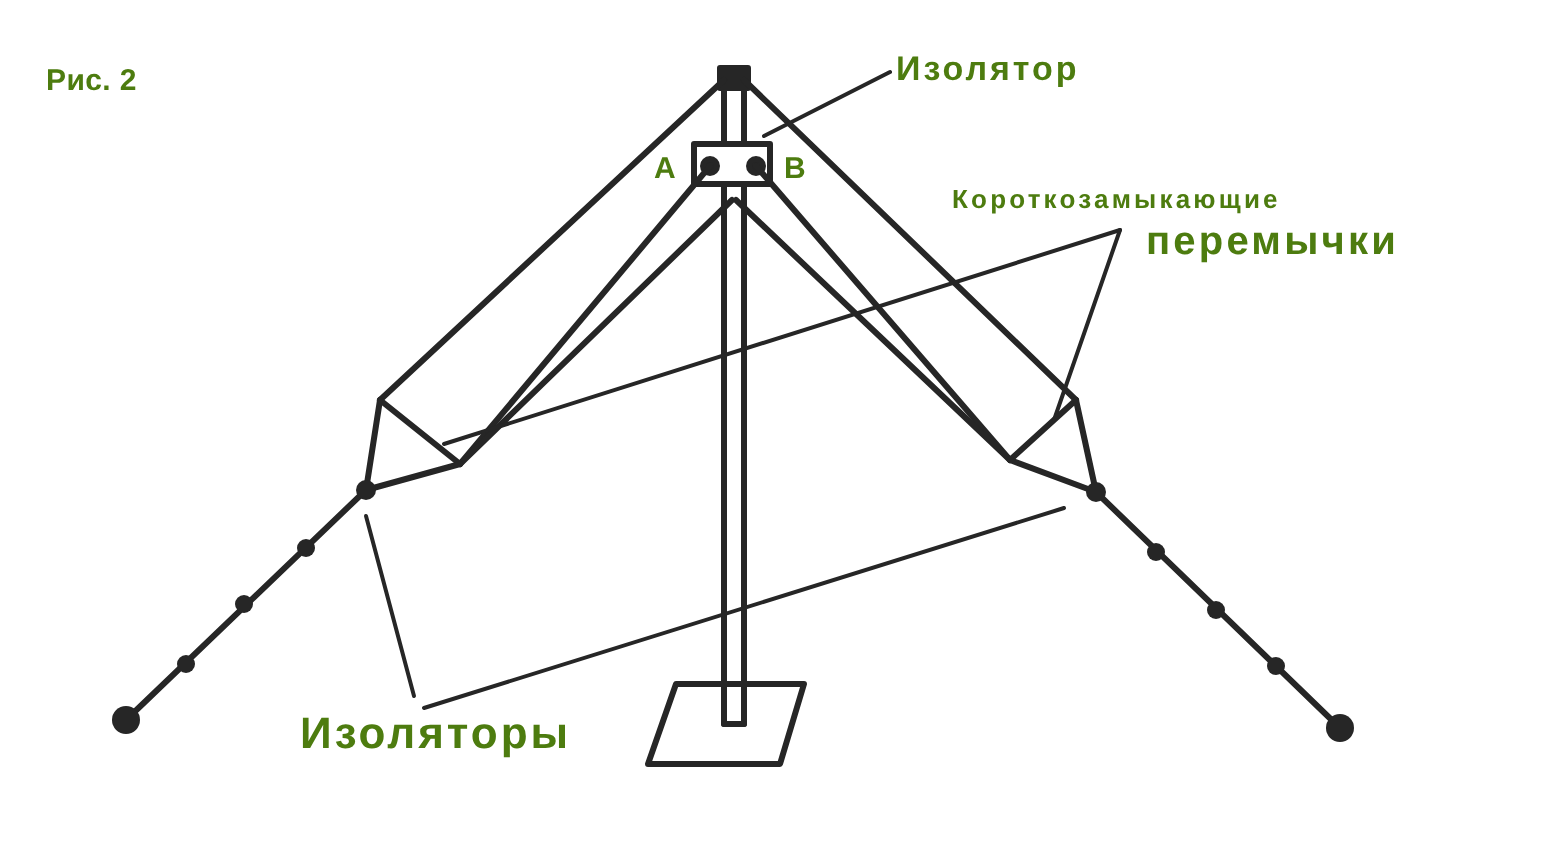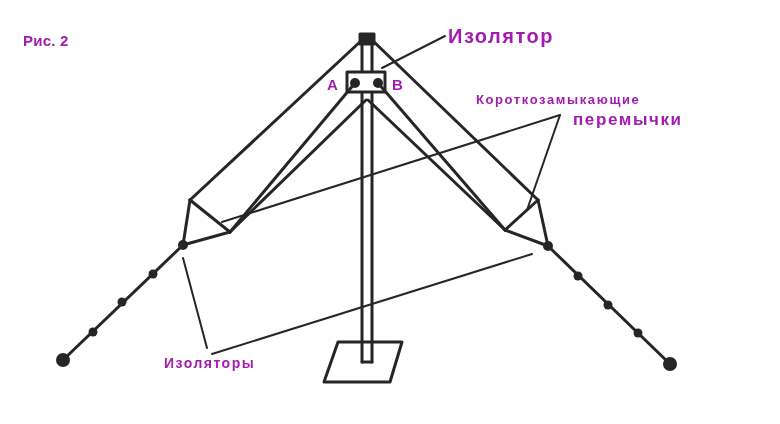--- a/index.html
+++ b/index.html
@@ -2,29 +2,29 @@
 <html><head>
   <meta charset="utf-8">
   <style>
     html, body { margin: 0; padding: 0; background: #ffffff; }
     body { width: 780px; height: 424px; position: relative; overflow: hidden; }
     .canvas { position: absolute; left: 0; top: 0; width: 780px; height: 424px; }
     .label {
       position: absolute;
       font-family: "Liberation Sans", sans-serif;
       font-weight: bold;
-      color: #a21caf;
+      color: #4d7c0f;
       white-space: nowrap;
       line-height: 1;
     }
     .fig-label { left: 23px; top: 33px; font-size: 15px; letter-spacing: 0.2px; }
-    .insulator-label { left: 448px; top: 26px; font-size: 20px; letter-spacing: 1.5px; }
+    .insulator-label { left: 448px; top: 26px; font-size: 17px; letter-spacing: 1.5px; }
     .jumpers-label-1 { left: 476px; top: 93px; font-size: 13px; letter-spacing: 1.6px; }
-    .jumpers-label-2 { left: 573px; top: 111px; font-size: 17px; letter-spacing: 1.6px; }
-    .insulators-label { left: 164px; top: 356px; font-size: 14px; letter-spacing: 1.5px; }
+    .jumpers-label-2 { left: 573px; top: 111px; font-size: 20px; letter-spacing: 1.6px; }
+    .insulators-label { left: 150px; top: 356px; font-size: 22px; letter-spacing: 1.5px; }
     .point-a { left: 327px; top: 77px; font-size: 15px; }
     .point-b { left: 392px; top: 77px; font-size: 15px; }
   </style>
 </head>
 <body>
 
 <svg class="canvas" viewBox="0 0 780 424" width="780" height="424" xmlns="http://www.w3.org/2000/svg">
   <g stroke="#262626" stroke-width="3" fill="none" stroke-linecap="round" stroke-linejoin="round">
 
     <g>

